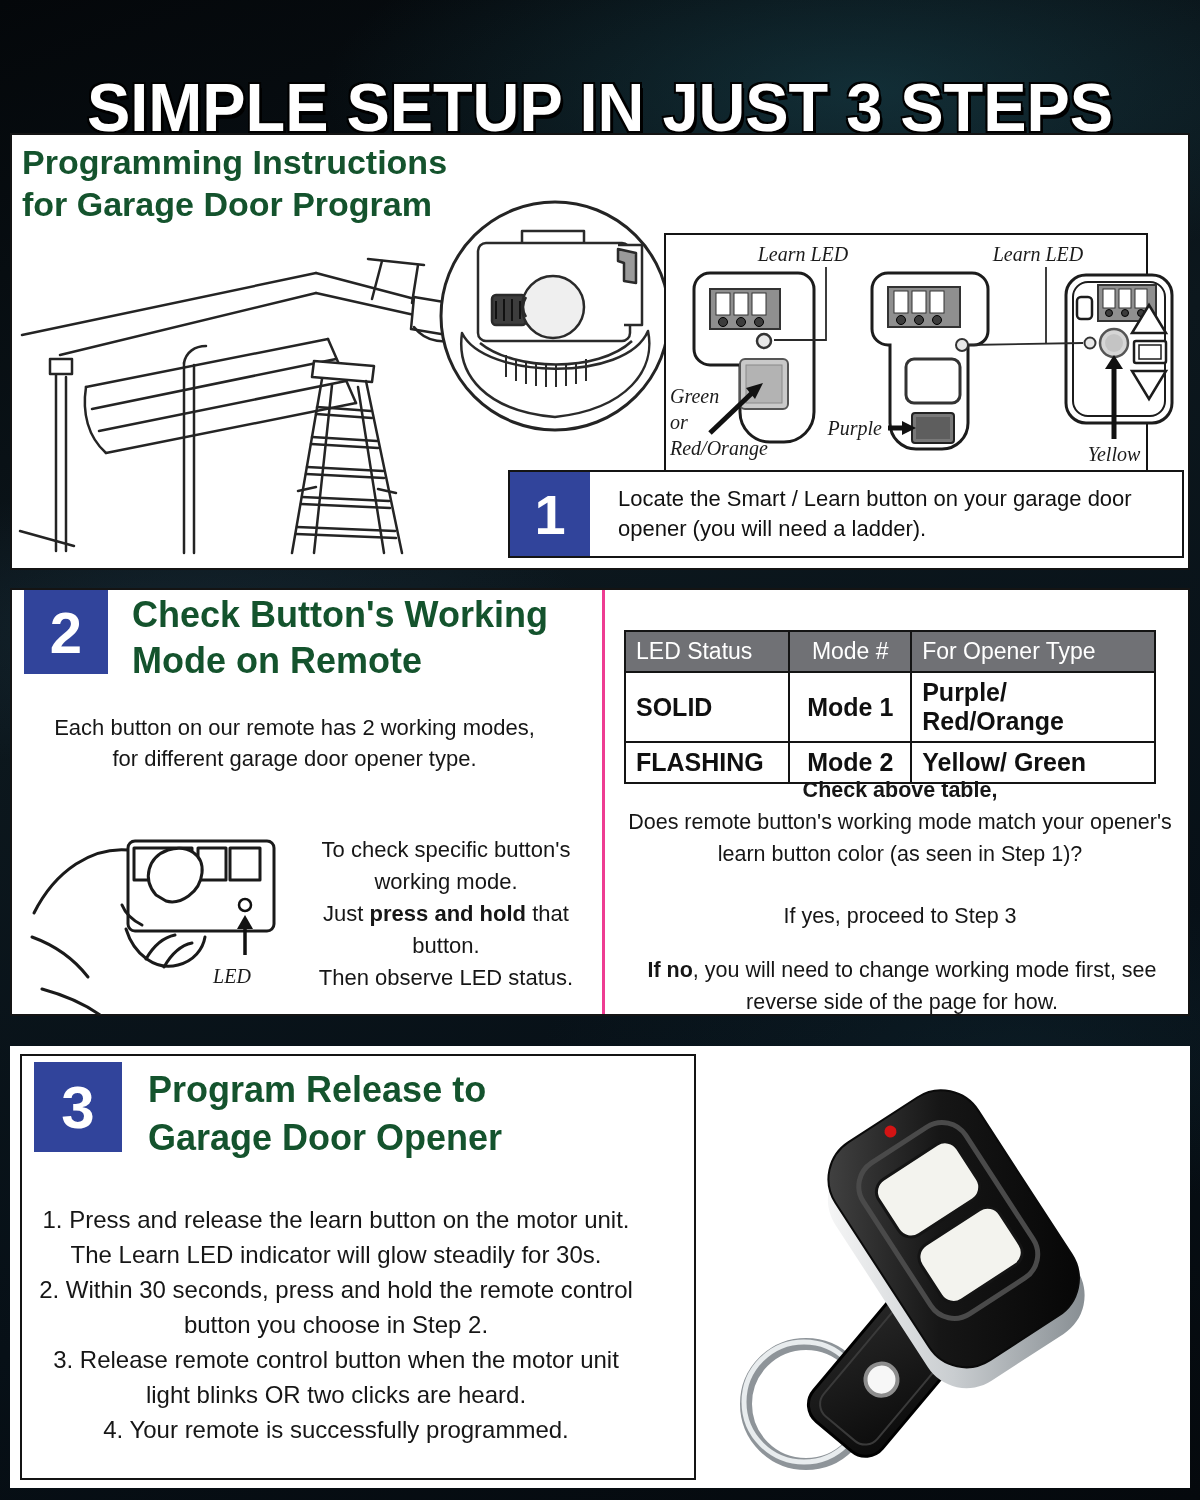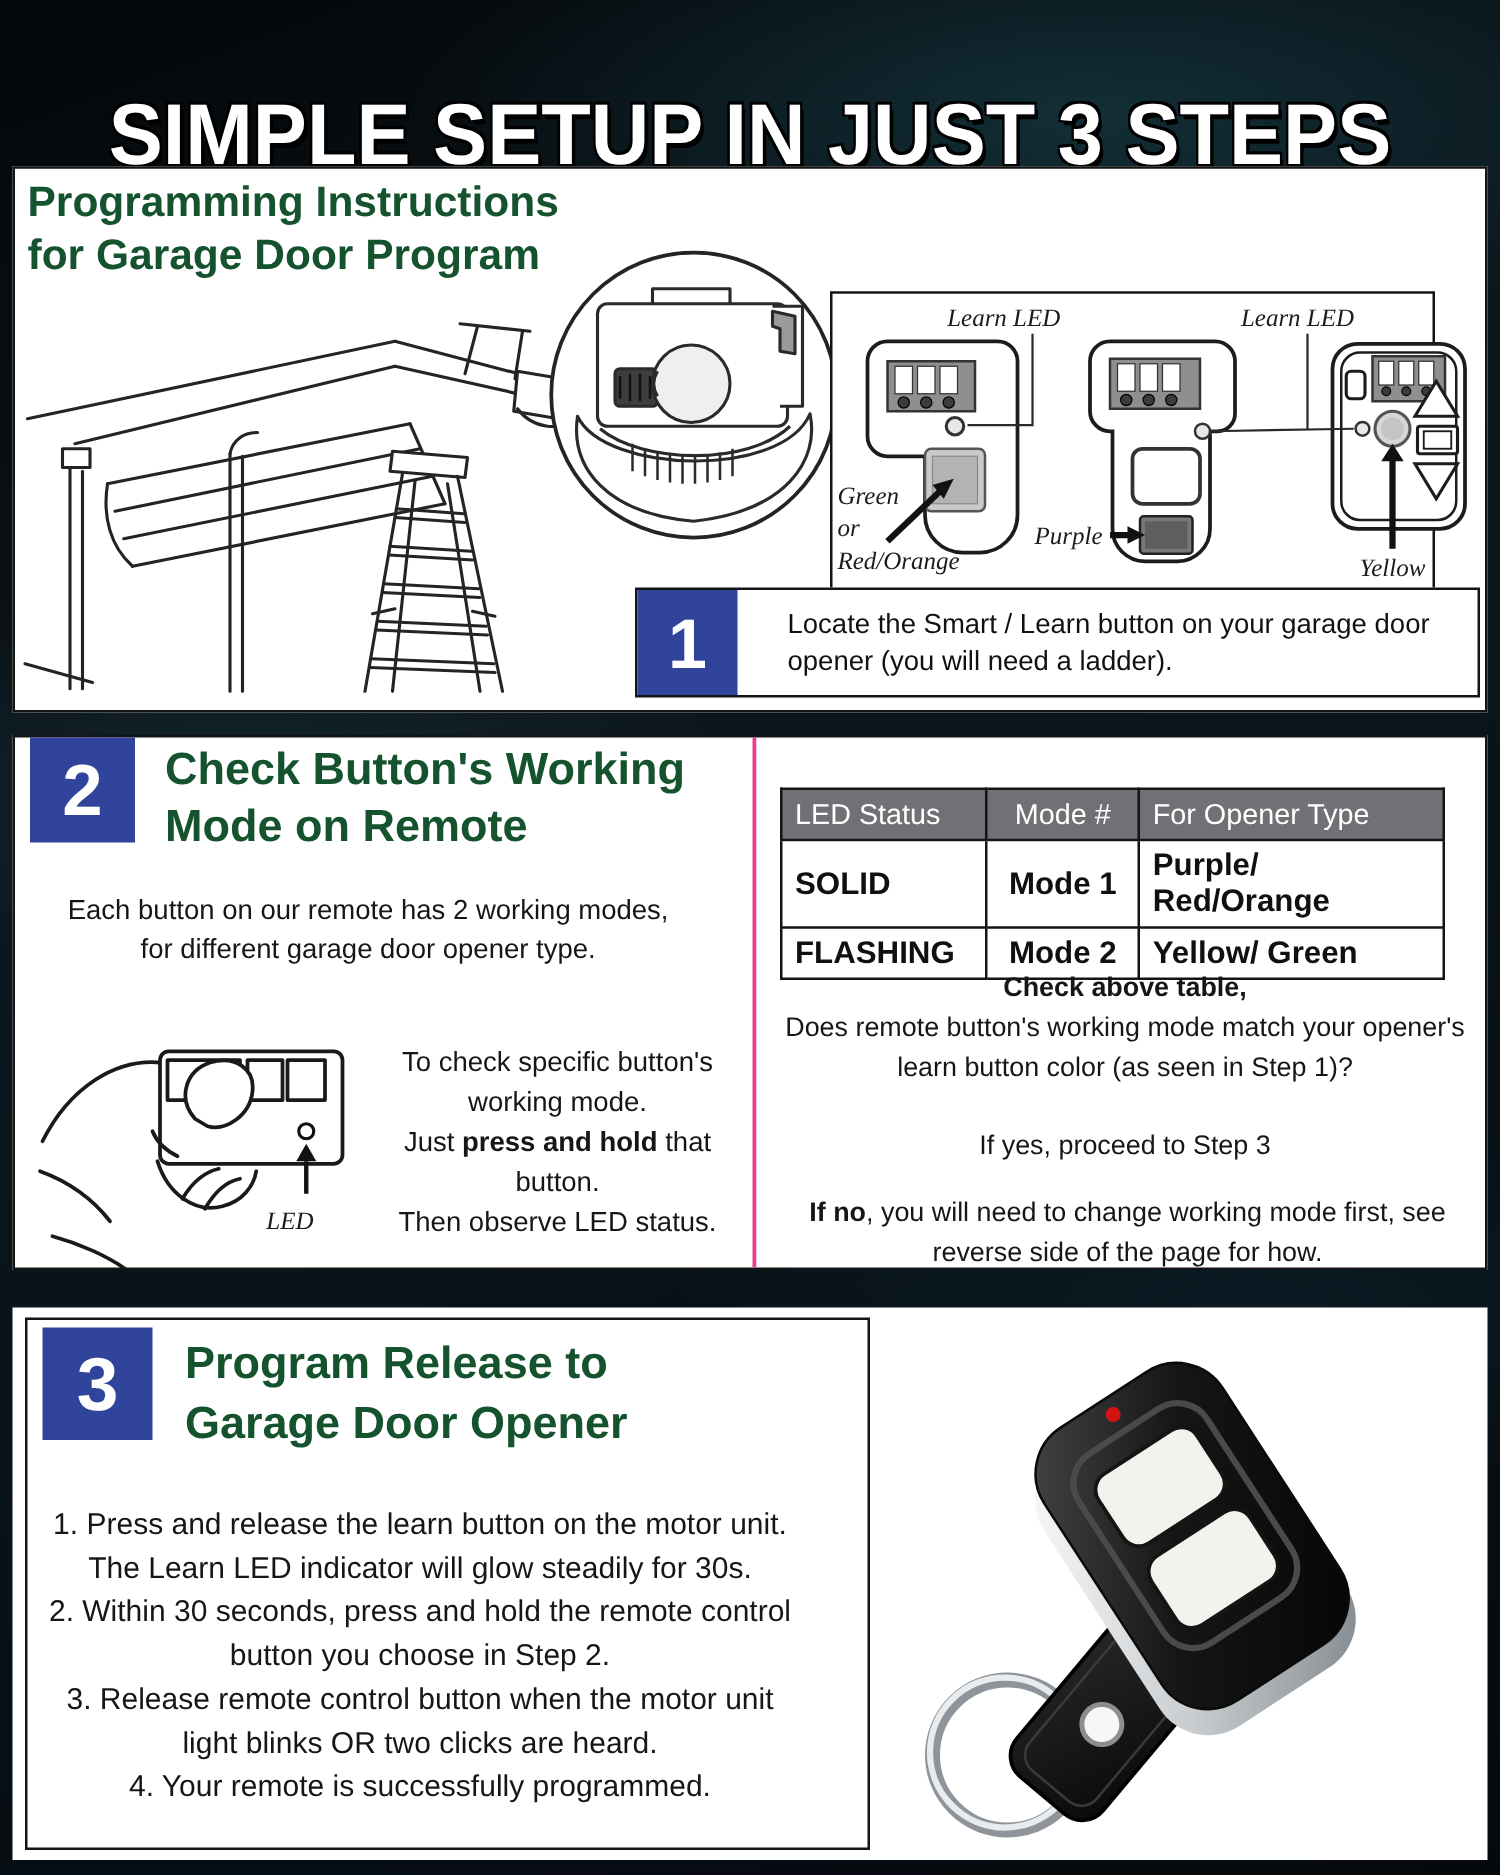--- a/index.html
+++ b/index.html
@@ -17,21 +17,21 @@
     font-size:69px;font-weight:bold;color:#fff;letter-spacing:0px;
     transform:scaleX(.94);white-space:nowrap;
     text-shadow:3px 4px 0 #000,-2px -2px 0 #000,2px -2px 0 #000,-2px 2px 0 #000;
   }
   .panel{position:absolute;left:10px;width:1180px;background:#fff;border:2px solid #141414;box-sizing:border-box;}
   .panel3{border:none;}
   .blue-heading{color:#14532d;font-weight:bold;}
   .num-box{position:absolute;background:#31449b;color:#fff;font-weight:bold;display:flex;align-items:center;justify-content:center;}
   .step-bar{position:absolute;display:flex;background:#fff;border:2px solid #141414;box-sizing:border-box;}
   .step-bar .nb{width:80px;background:#31449b;color:#fff;font-size:56px;font-weight:bold;display:flex;align-items:center;justify-content:center;flex:none;}
-  .step-bar .txt{font-size:22px;color:#111;padding:12px 10px 10px 40px;line-height:30px;}
+  .step-bar .txt{font-size:22px;color:#111;padding:12px 10px 10px 28px;line-height:30px;}
   .body-text{color:#161616;text-align:center;}
   .inner-box{position:absolute;border:2px solid #141414;background:#fff;box-sizing:border-box;}
   .serif-label{font-family:"Liberation Serif", serif;font-style:italic;}
   svg text.serif-label{font-size:20px;fill:#1b1b1b;}
   table.mode-table{border-collapse:collapse;width:532px;}
   table.mode-table th{background:#707175;color:#fff;font-weight:normal;font-size:23px;text-align:left;padding:6px 10px;border:2px solid #141414;}
   table.mode-table td{font-size:25px;font-weight:bold;color:#101010;padding:5px 10px;border:2px solid #141414;}
   table.mode-table th.c,table.mode-table td.c{text-align:center;}
   .pink-divider{position:absolute;background:#ee3c92;}
   .b{font-weight:bold;}

